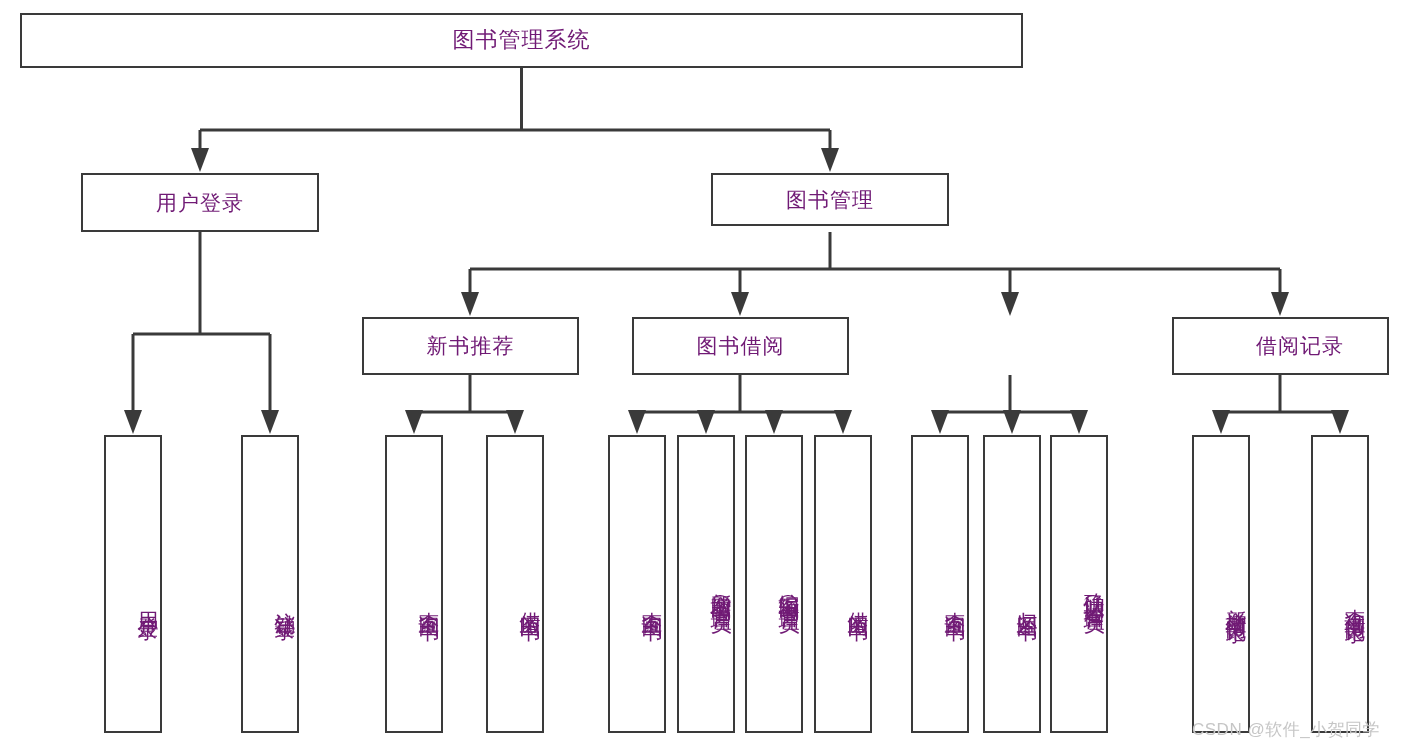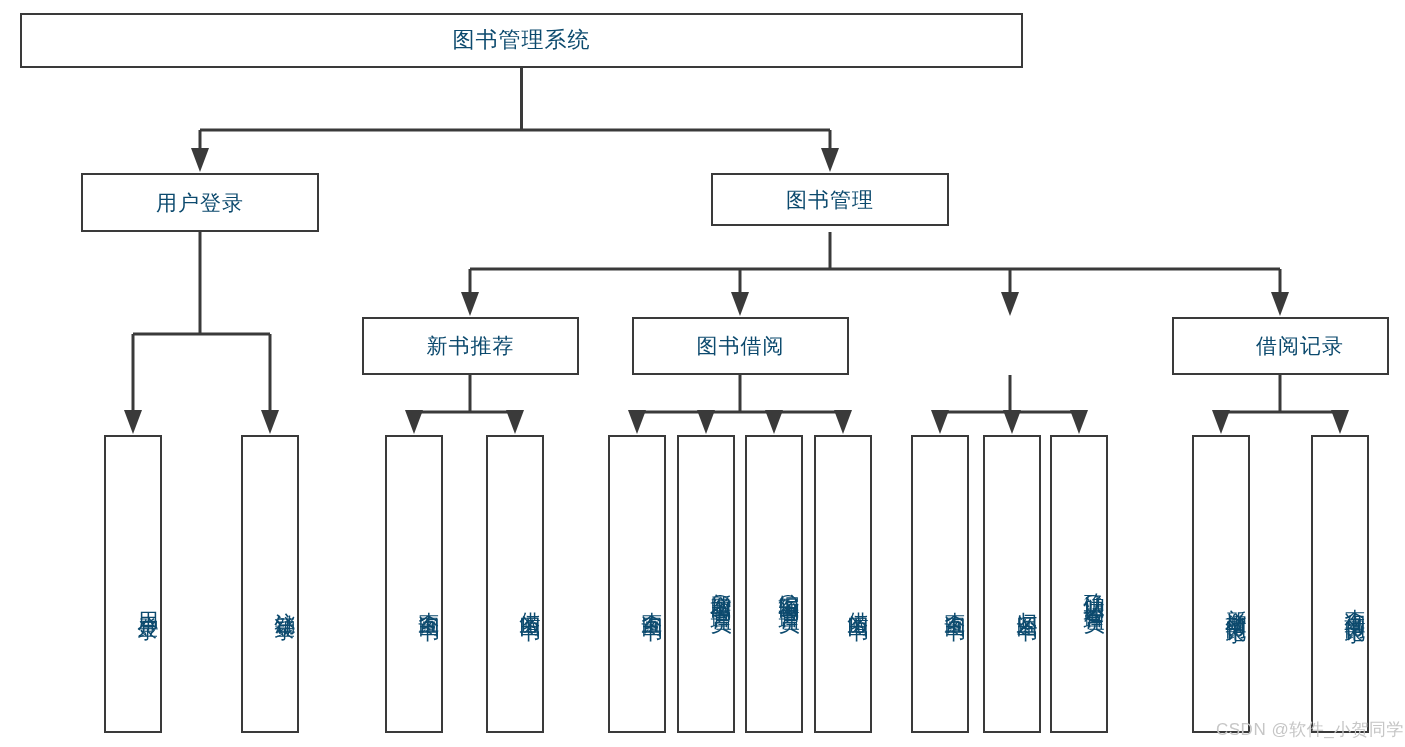--- a/index.html
+++ b/index.html
@@ -26,21 +26,21 @@
     pointer-events: none;
   }
   .node {
     position: absolute;
     box-sizing: border-box;
     background: #ffffff;
     border: 2.5px solid #3a3a3a;
     display: flex;
     align-items: center;
     justify-content: center;
-    color: #0c4a6e;
+    color: #701a75;
   }
   .node.horiz {
     font-size: 21px;
     letter-spacing: 1px;
     line-height: 1.2;
   }
   .node.vert {
     writing-mode: vertical-rl;
     text-orientation: upright;
     font-size: 21px;
@@ -55,21 +55,20 @@
   }
   .node.root {
     font-size: 22px;
   }
   .watermark {
     position: absolute;
     font-size: 17px;
     color: #c6c6c6;
     white-space: nowrap;
     letter-spacing: 0.5px;
-    margin-left: 24px;
   }
 </style>
 </head>
 <body>
 
 <div id="canvas">
 
   <svg id="wires" xmlns="http://www.w3.org/2000/svg">
     <g stroke="#3a3a3a" stroke-width="3" fill="#3a3a3a">
 

